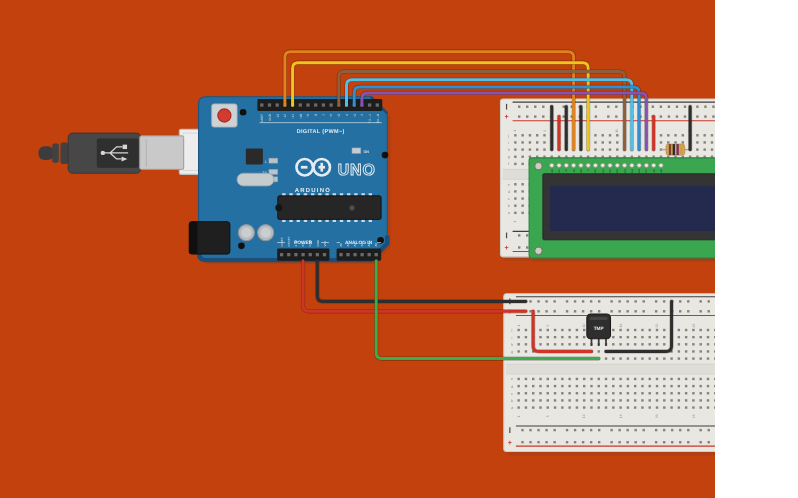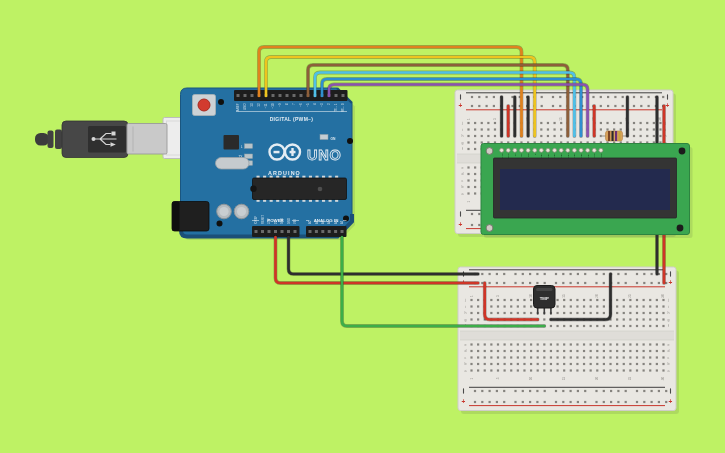--- a/index.html
+++ b/index.html
@@ -1,16 +1,16 @@
 <!DOCTYPE html>
 <html><head>
 <meta charset="utf-8">
 <style>
   html,body{margin:0;padding:0;background:#ffffff;}
-  .stage{width:725px;height:453px;position:relative;background:#bef264;overflow:hidden;}
+  .stage{width:650px;height:453px;position:relative;background:#c2410c;overflow:hidden;}
   svg{display:block;}
   text{font-family:"Liberation Sans","DejaVu Sans",sans-serif;}
 </style>
 </head>
 <body>
 
 <div class="stage">
 <svg width="725" height="453" viewBox="0 0 725 453" xmlns="http://www.w3.org/2000/svg">
 
   <g>

